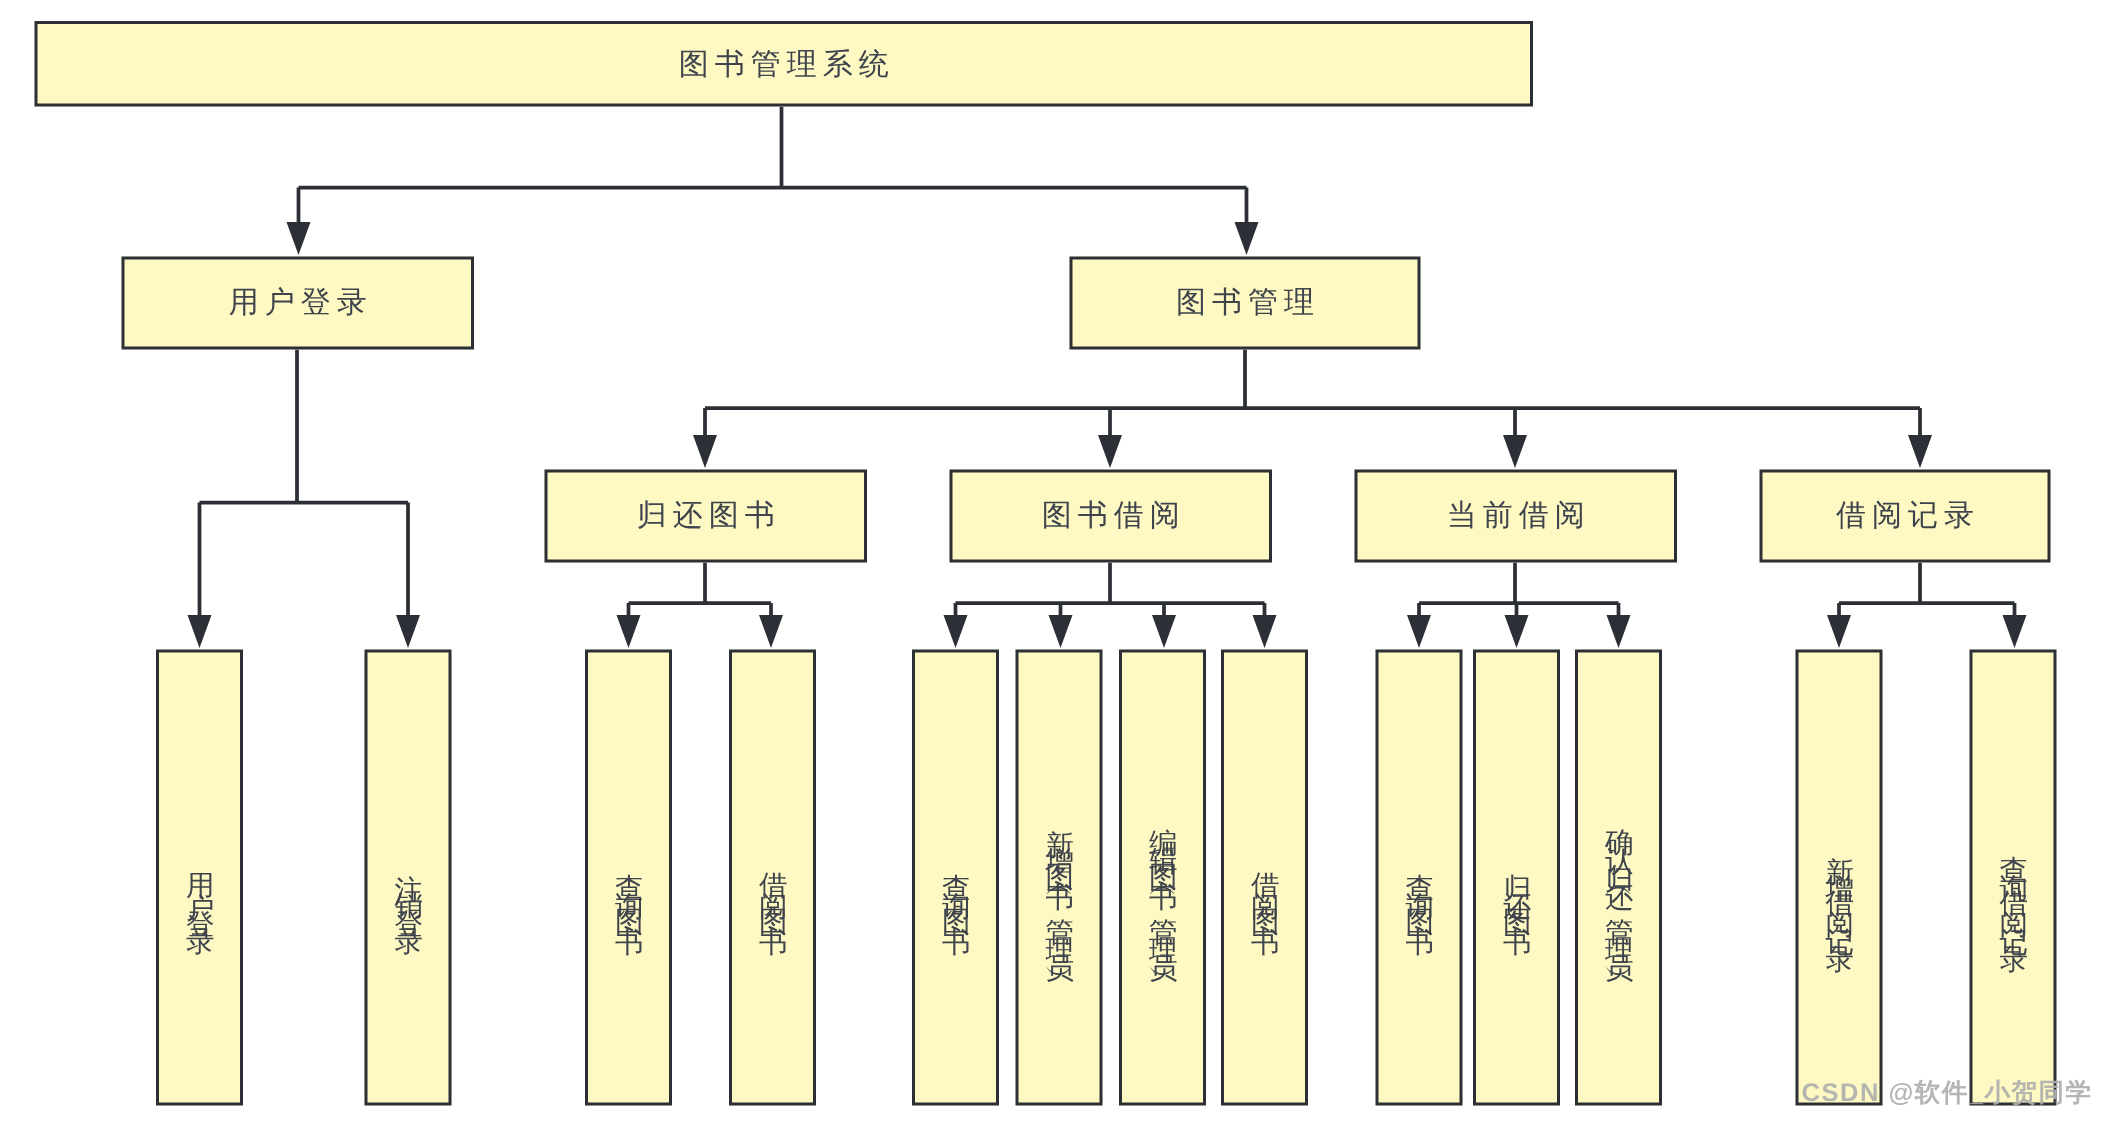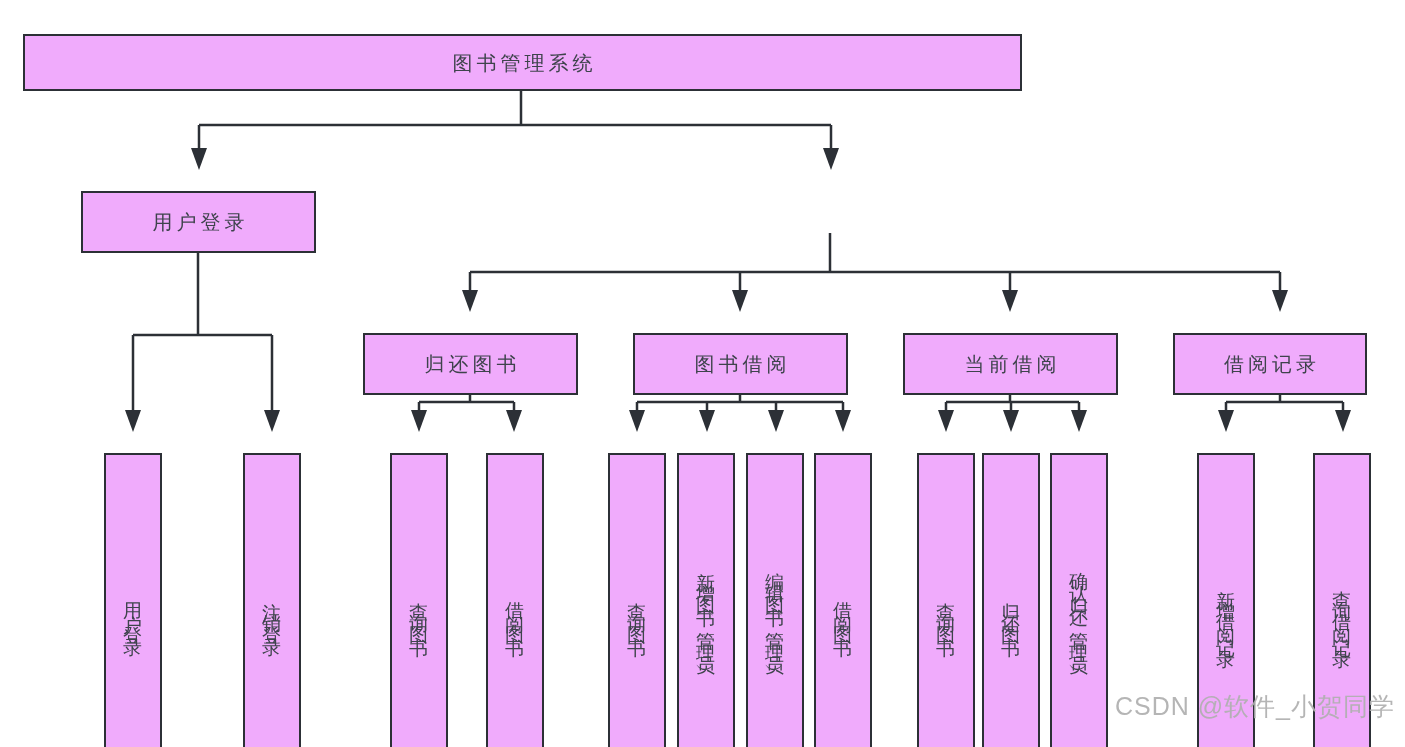--- a/index.html
+++ b/index.html
@@ -7,52 +7,52 @@
     position:relative;
     width:1405px;height:747px;
     background:#ffffff;
     font-family:"Liberation Sans","DejaVu Sans",sans-serif;
     overflow:hidden;
   }
   .wires{position:absolute;left:0;top:0;width:1405px;height:747px;}
   .node{
     position:absolute;
     box-sizing:border-box;
-    background:#f0abfc;
+    background:#fef9c3;
     border:2.5px solid #2c3036;
     display:flex;align-items:center;justify-content:center;
     color:#3e434c;
     z-index:2;
-    margin-top:20px;
   }
   .h span{
     font-size:20px;
     letter-spacing:4px;
     line-height:1;
     white-space:nowrap;
     margin-right:-4px; 
   }
   .v{width:58px;height:304px;top:433px;}
   .v span{
     writing-mode:vertical-rl;
     text-orientation:mixed;
     font-size:19px;
     line-height:1;
     letter-spacing:12px;
     margin-bottom:-12px; 
     white-space:nowrap;
   }
   .watermark{
     position:absolute;
-    right:10px;bottom:24px;
-    font-size:25px;
+    right:10px;bottom:7px;
+    font-size:17px;
     color:rgba(175,175,175,0.92);
     letter-spacing:1px;
     z-index:5;
     white-space:nowrap;
+    font-weight:bold;
   }
 </style>
 </head>
 <body>
 
 <div class="stage">
 
   <svg class="wires" viewBox="0 0 1405 747" aria-hidden="true">
     <g stroke="#2c3036" stroke-width="2.5" fill="none">
 
@@ -92,20 +92,23 @@
       <polygon points="1335,410 1351,410 1343,432"></polygon>
     </g>
   </svg>
 
   <div class="node h" style="left:23px;top:14px;width:999px;height:57px">
     <span>图书管理系统</span>
   </div>
 
   <div class="node h" style="left:81px;top:171px;width:235px;height:62px">
     <span>用户登录</span>
+  </div>
+  <div class="node h" style="left:713px;top:171px;width:234px;height:62px">
+    <span>图书管理</span>
   </div>
 
   <div class="node h" style="left:363px;top:313px;width:215px;height:62px">
     <span>归还图书</span>
   </div>
   <div class="node h" style="left:903px;top:313px;width:215px;height:62px">
     <span>当前借阅</span>
   </div>
   <div class="node h" style="left:633px;top:313px;width:215px;height:62px">
     <span>图书借阅</span>

